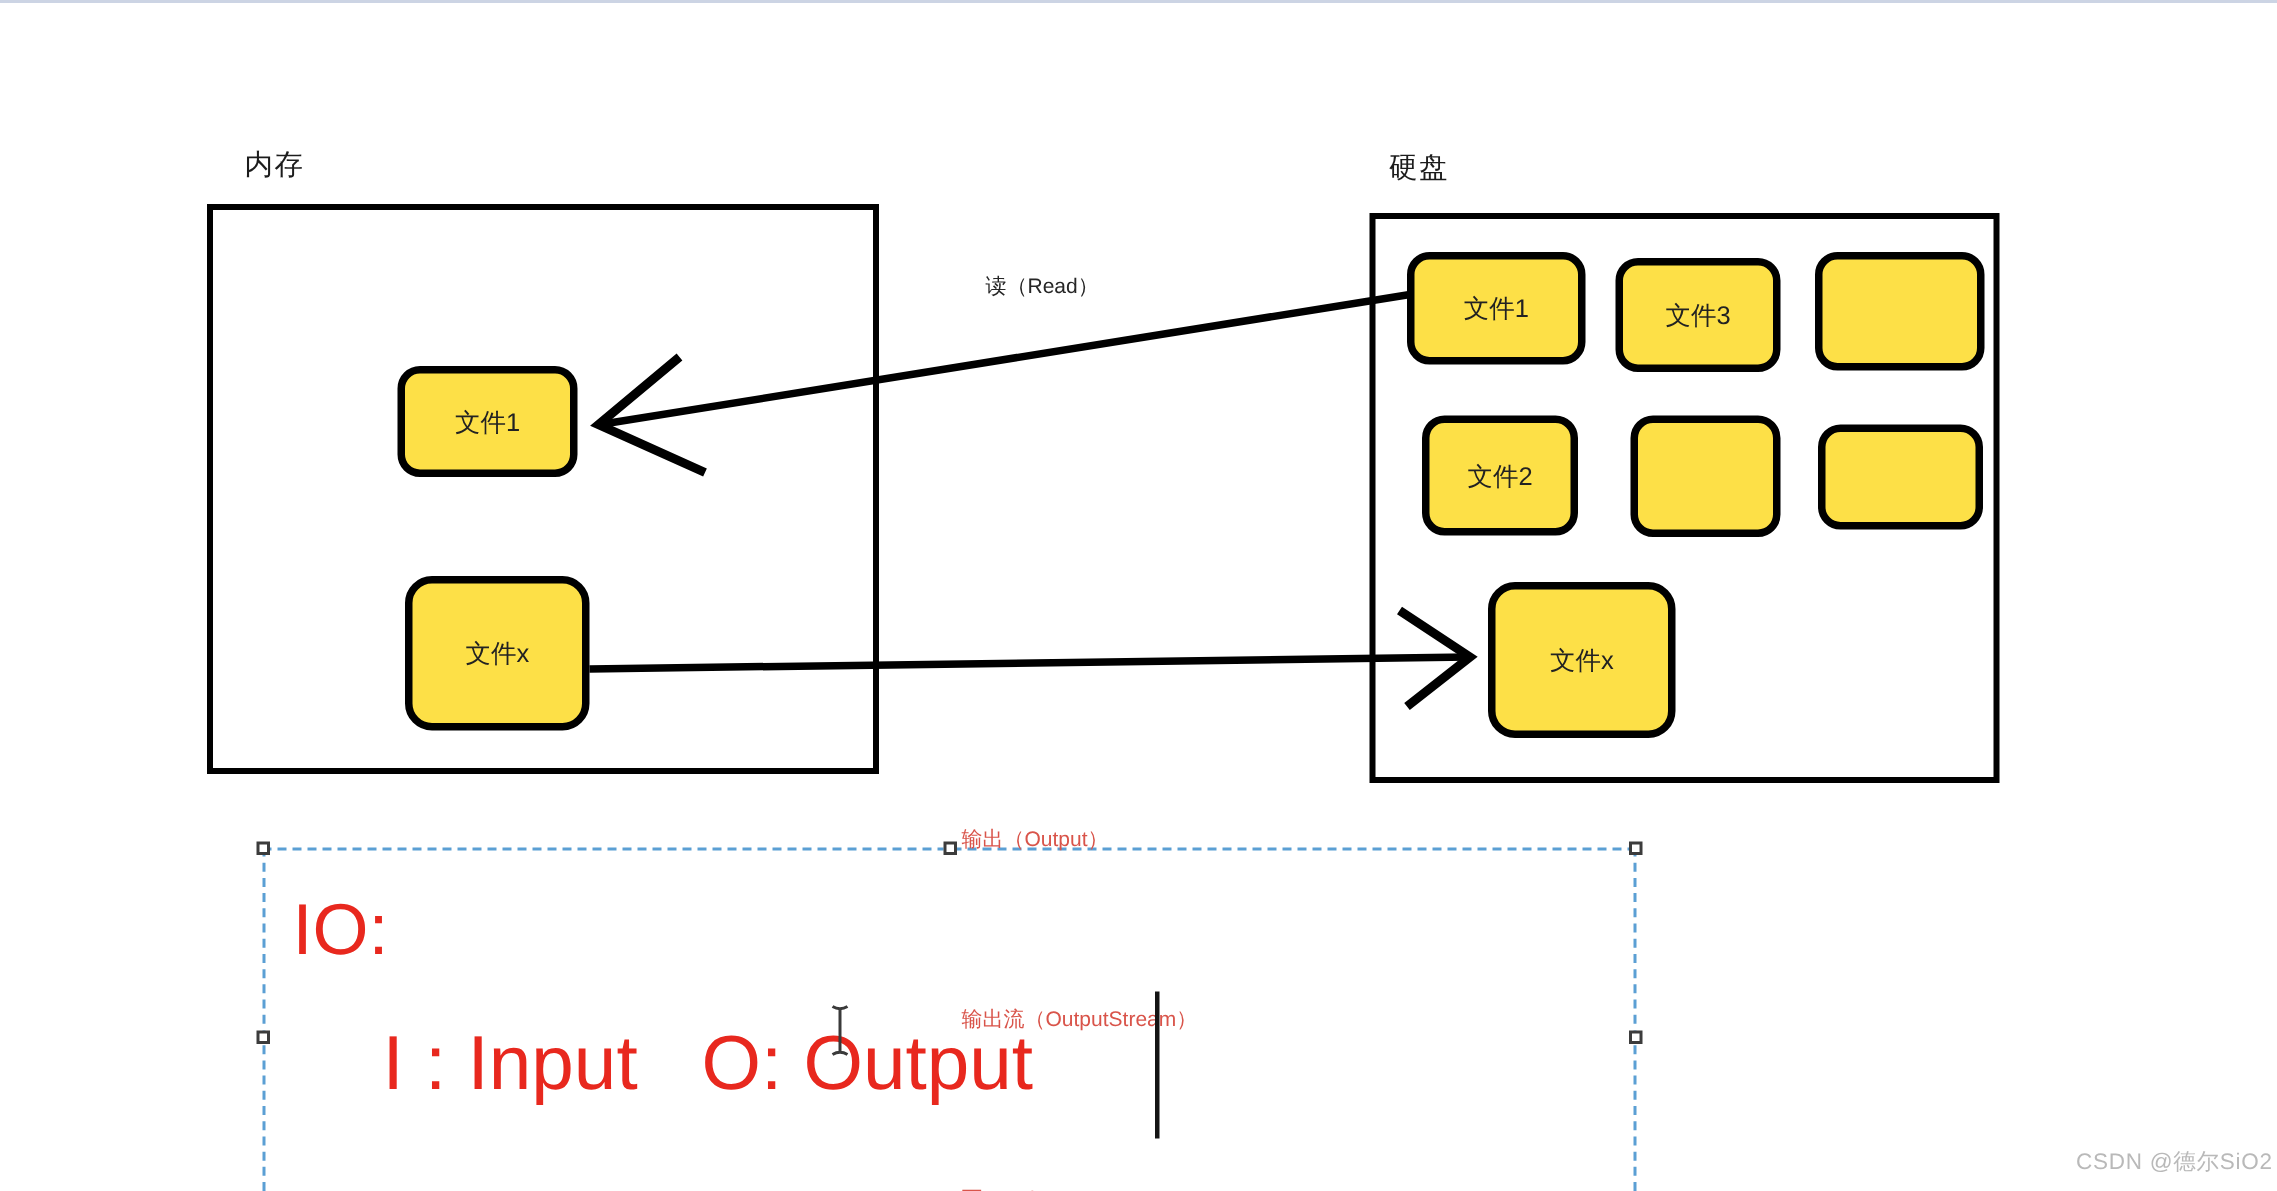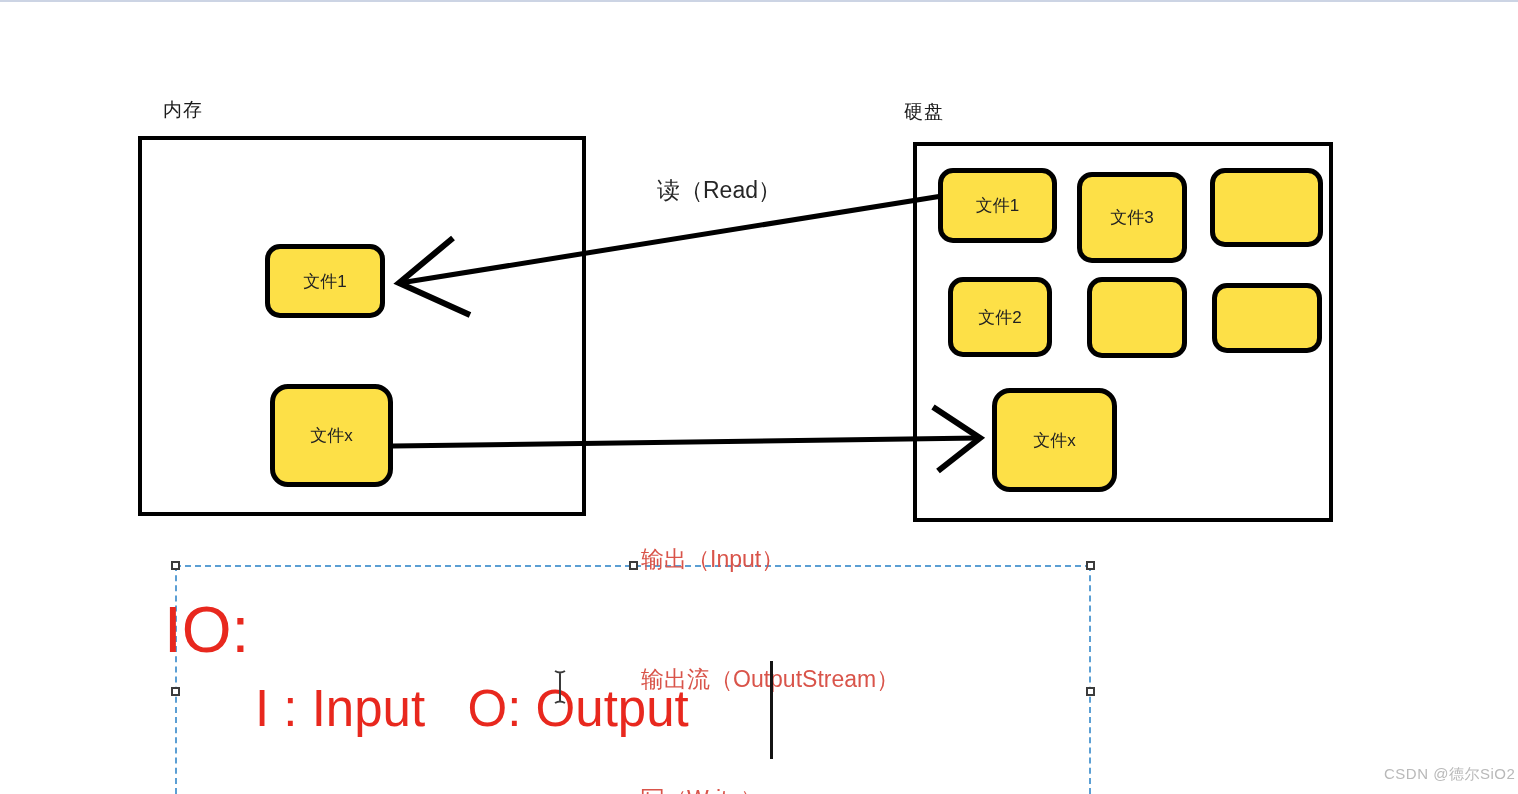--- a/index.html
+++ b/index.html
@@ -19,65 +19,65 @@
   .big-box {
     position:absolute; border:4px solid #000; background:#fff;
   }
   .memory-box { left:138px; top:136px; width:448px; height:380px; }
   .disk-box   { left:913px; top:142px; width:420px; height:380px; }
 
   .zone-label {
     position:absolute; font-size:19px; color:#1c1c1c; letter-spacing:1px;
   }
   .memory-label { left:163px; top:97px; }
-  .disk-label   { left:904px; top:99px; }
+  .disk-label   { left:926px; top:99px; }
 
   
   .file-node {
     position:absolute; border:5px solid #000; border-radius:15px;
     background:#fde047; display:flex; align-items:center; justify-content:center;
     font-size:17px; color:#222;
   }
   .mem-file-1 { left:265px; top:244px; width:120px; height:74px; }
   .mem-file-x { left:270px; top:384px; width:123px; height:103px; border-radius:18px; }
 
   .disk-file-1 { left:938px;  top:168px; width:119px; height:75px; }
-  .disk-file-3 { left:1077px; top:172px; width:110px; height:91px; }
+  .disk-file-3 { left:1077px; top:172px; width:110px; height:76px; }
   .disk-empty-1{ left:1210px; top:168px; width:113px; height:79px; }
   .disk-file-2 { left:948px;  top:277px; width:104px; height:80px; }
   .disk-empty-2{ left:1087px; top:277px; width:100px; height:81px; }
   .disk-empty-3{ left:1212px; top:283px; width:110px; height:70px; }
   .disk-file-x { left:992px;  top:388px; width:125px; height:104px; border-radius:18px; }
 
   
   .arrows { position:absolute; left:0; top:0; pointer-events:none; }
 
   
-  .anno { position:absolute; font-size:23px; line-height:38px; white-space:pre; }
+  .anno { position:absolute; font-size:14px; line-height:38px; white-space:pre; }
   .read-labels  { left:657px; top:95px;  color:#262626; }
   .write-labels { left:641px; top:459px; color:#d9544a; line-height:40px; z-index:6; }
 
   
   .selection-box {
     position:absolute; left:175px; top:565px; width:916px; height:300px;
     border:2px dashed #5b9fd4; border-bottom:none; z-index:3;
   }
   .handle {
     position:absolute; width:9px; height:9px; background:#fff;
     border:2px solid #3c3c3c; z-index:7;
   }
   .handle-tl { left:171px; top:561px; }
   .handle-tm { left:629px; top:561px; }
   .handle-tr { left:1086px; top:561px; }
   .handle-lm { left:171px; top:687px; }
   .handle-rm { left:1086px; top:687px; }
 
   
   .editor-text { position:absolute; color:#e8281e; z-index:5; white-space:pre; }
-  .editor-line1 { left:164px; top:593px; font-size:64px; font-weight:500; }
+  .editor-line1 { left:195px; top:593px; font-size:48px; font-weight:500; }
   .editor-line2 { left:255px; top:679px; font-size:51px; font-weight:500; }
 
   .text-caret {
     position:absolute; left:770px; top:661px; width:3px; height:98px;
     background:#141414; z-index:8;
   }
   .ibeam { position:absolute; left:551px; top:669px; z-index:8; }
 
   
   .watermark {
@@ -131,21 +131,21 @@
     <polyline points="453,238 399,283 470,315" fill="none" stroke="#000" stroke-width="6"></polyline>
     <line x1="393" y1="446" x2="979" y2="438" stroke="#000" stroke-width="5"></line>
     <polyline points="933,407 980,438 938,471" fill="none" stroke="#000" stroke-width="6"></polyline>
   </svg>
 
   <div class="anno read-labels">
     <div>读（Read）</div>
   </div>
 
   <div class="anno write-labels">
-    <div>输出（Input）</div>
+    <div>输出（Output）</div>
     <div>输出流（OutputStream）</div>
     <div>写（Write）</div>
   </div>
 
   <div class="selection-box"></div>
   <div class="handle handle-tl"></div>
   <div class="handle handle-tm"></div>
   <div class="handle handle-tr"></div>
   <div class="handle handle-lm"></div>
   <div class="handle handle-rm"></div>

